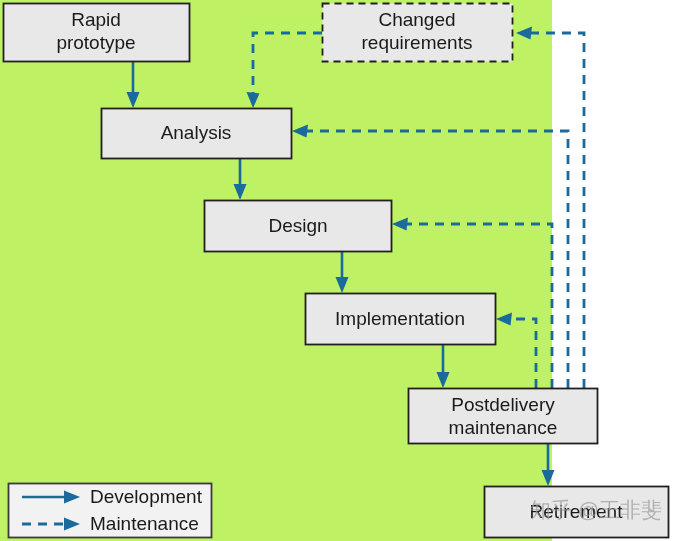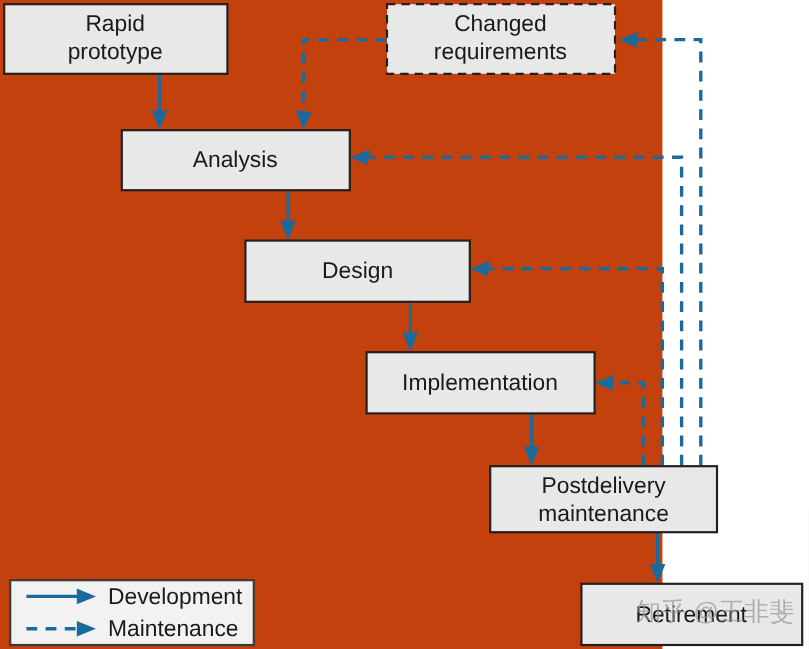--- a/index.html
+++ b/index.html
@@ -10,21 +10,21 @@
   body {
     width: 674px;
     height: 541px;
     overflow: hidden;
     font-family: "Liberation Sans", sans-serif;
   }
   #diagram-root {
     position: relative;
     width: 552px;
     height: 541px;
-    background: #c2410c;
+    background: #bef264;
   }
   svg.diagram {
     position: absolute;
     left: 0;
     top: 0;
     width: 674px;
     height: 541px;
     display: block;
   }
   .node-box {

